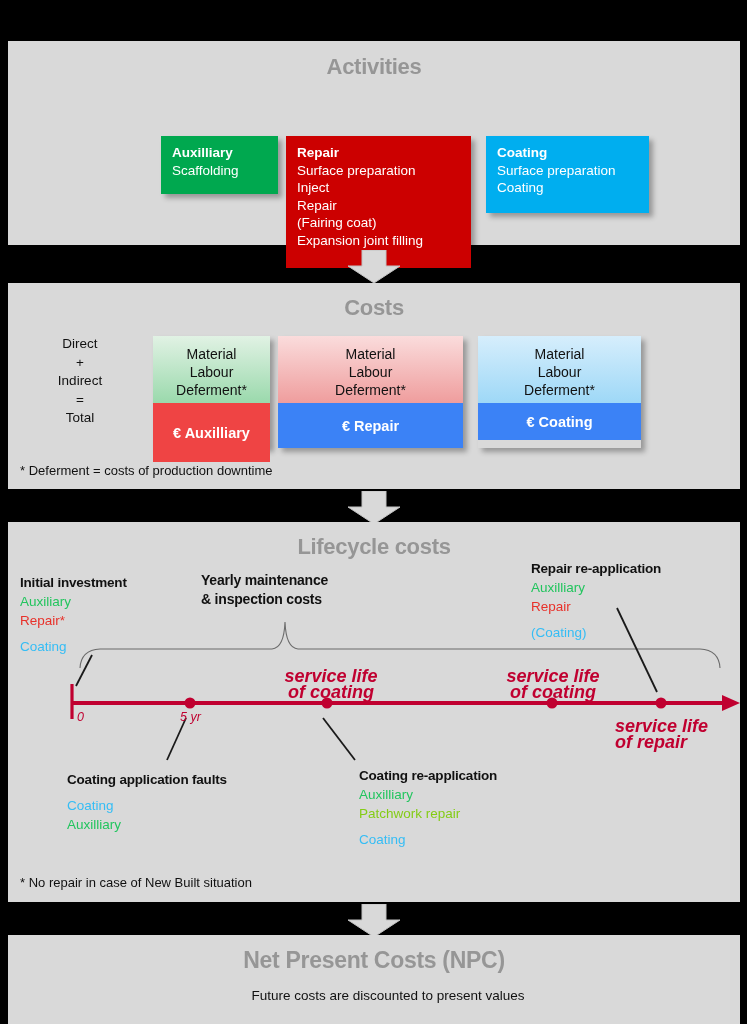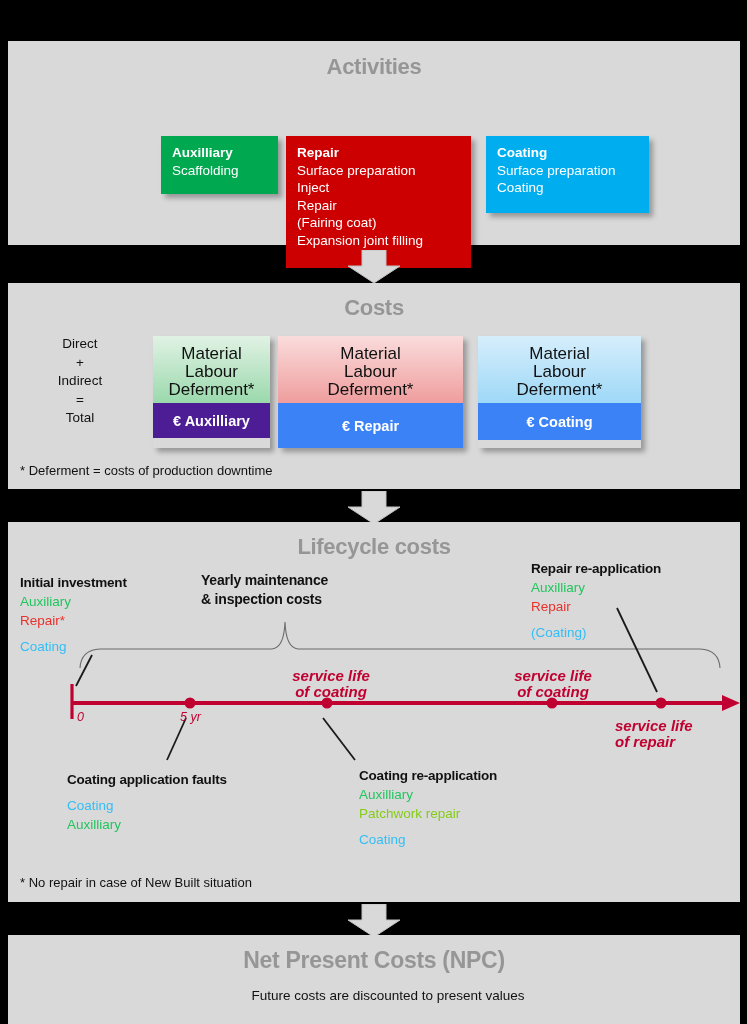--- a/index.html
+++ b/index.html
@@ -38,51 +38,51 @@
   #panel-costs .panel-title{font-size:22px;margin-top:12px;}
   .cost-left{
     position:absolute;left:44px;top:335px;width:72px;
     text-align:center;font-size:13.5px;line-height:18.5px;color:#111;
   }
   .cost-box{
     position:absolute;box-shadow:4px 4px 5px rgba(0,0,0,0.30);
     box-sizing:border-box;
   }
   .cost-top{
-    text-align:center;font-size:17px;line-height:18px;color:#111;
+    text-align:center;font-size:14px;line-height:18px;color:#111;
     padding-top:9px;box-sizing:border-box;
   }
   .cost-bot{
     text-align:center;color:#fff;font-weight:bold;font-size:14.5px;
     box-sizing:border-box;display:flex;align-items:center;justify-content:center;
   }
   #cost-aux{left:153px;top:336px;width:117px;height:112px;}
   #cost-aux .cost-top{height:67px;background:linear-gradient(#e1f2e4,#9ad9ac);}
-  #cost-aux .cost-bot{height:35px;background:#4c1d95;}
+  #cost-aux .cost-bot{height:59px;background:#ef4444;}
   #cost-rep{left:278px;top:336px;width:185px;height:112px;}
   #cost-rep .cost-top{height:67px;background:linear-gradient(#fadcdc,#ef9d9d);}
   #cost-rep .cost-bot{height:45px;background:#3b82f6;}
   #cost-coat{left:478px;top:336px;width:163px;height:112px;}
   #cost-coat .cost-top{height:67px;background:linear-gradient(#d6eefc,#9ed8f7);}
   #cost-coat .cost-bot{height:37px;background:#3b82f6;}
   .footnote{position:absolute;font-size:13px;color:#111;}
   #cost-footnote{left:20px;top:463px;}
 
   
   #panel-lifecycle{top:522px;height:380px;}
   #panel-lifecycle .panel-title{font-size:22px;margin-top:12px;}
   .lc-label{position:absolute;font-size:13.5px;line-height:19px;}
   .lc-label .hd{font-weight:bold;color:#111;letter-spacing:-0.2px;}
   .c-aux{color:#22c55e;}
   .c-rep{color:#e8312a;}
   .c-coat{color:#35bdf5;margin-top:7px;}
   .c-patch{color:#84cc16;}
   .lc-serv{
     position:absolute;font-style:italic;font-weight:bold;
-    font-size:15px;line-height:16px;color:#c00030;
+    font-size:18px;line-height:16px;color:#c00030;
   }
   .lc-tick{
     position:absolute;font-style:italic;font-size:12.5px;color:#c00030;
   }
   #lc-svg{position:absolute;left:0;top:0;width:747px;height:1024px;
           pointer-events:none;}
   #lc-footnote{left:20px;top:875px;}
 
   
   #panel-npc{top:935px;height:89px;}

